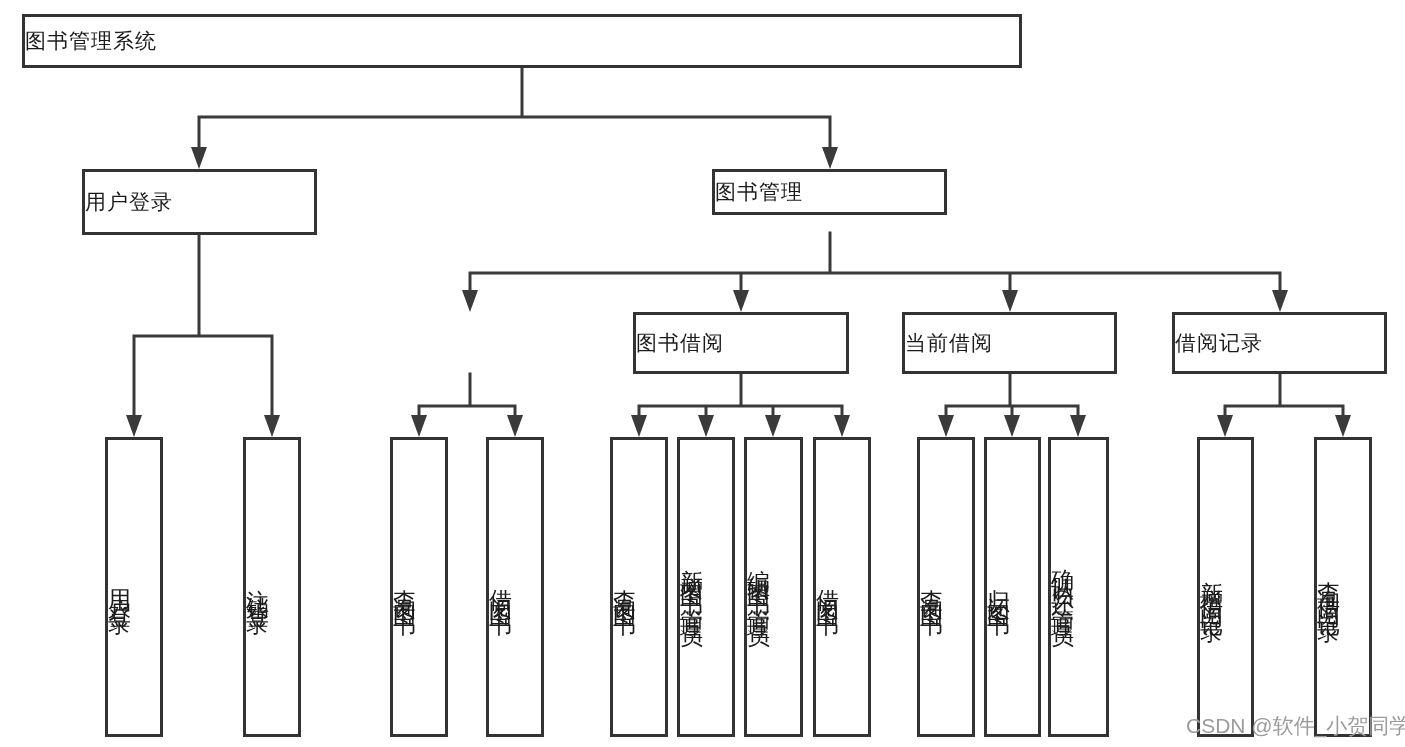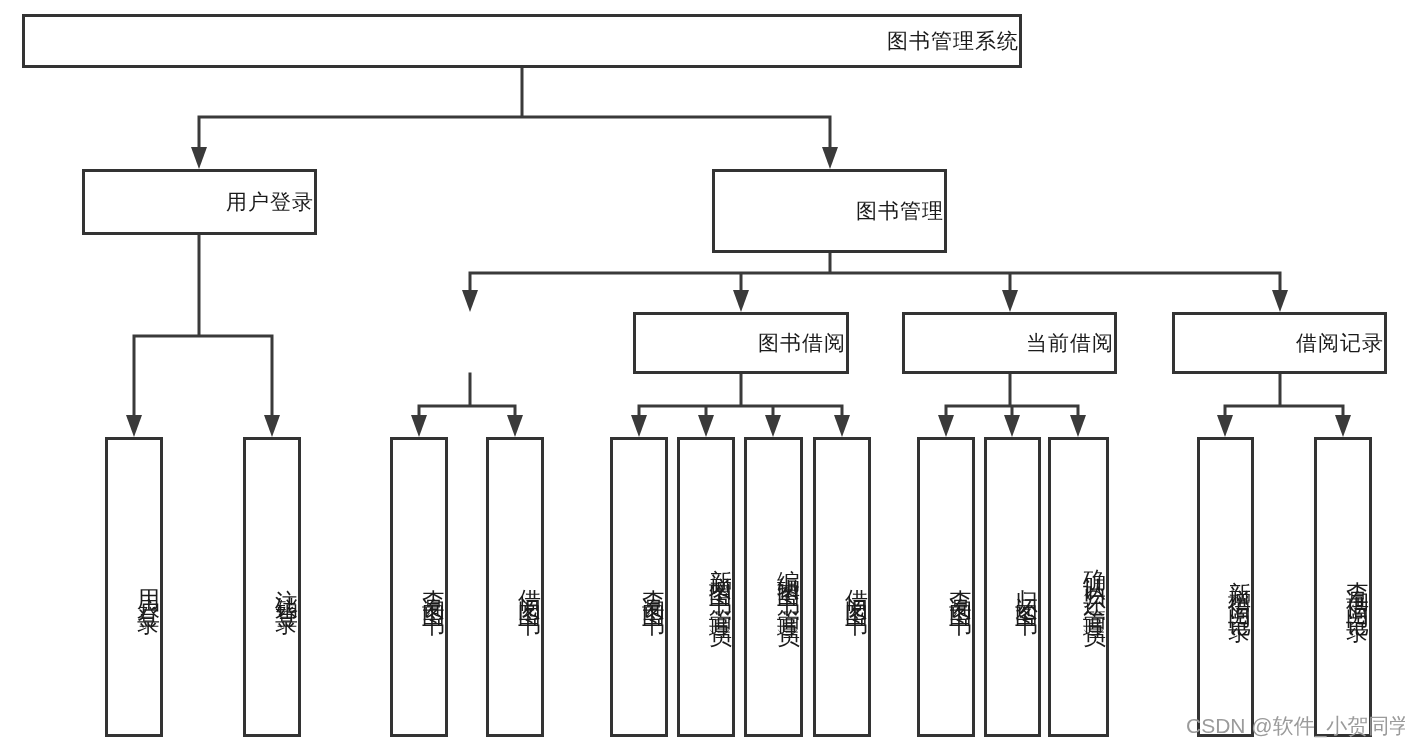--- a/index.html
+++ b/index.html
@@ -6,21 +6,21 @@
   .canvas{
     position:relative;width:1405px;height:747px;overflow:hidden;
     background:var(--background,#ffffff);
     font-family:"Liberation Sans","DejaVu Sans",sans-serif;
     color:var(--text,#1b1b1b);
   }
   .box{
     position:absolute;box-sizing:border-box;
     border:3px solid var(--box-border,#333333);
     background:#fff;
-    display:flex;align-items:center;justify-content:flex-end;
+    display:flex;align-items:center;justify-content:flex-start;
   }
   .hlabel{font-size:21px;letter-spacing:1px;white-space:nowrap;}
   .vlabel{
     writing-mode:vertical-rl;text-orientation:mixed;
     font-size:23px;letter-spacing:8px;line-height:1;
   }
   svg.connectors{position:absolute;left:0;top:0;width:1405px;height:747px;}
   svg.connectors path{stroke:var(--line,#3a3a3a);stroke-width:3;fill:none;stroke-linecap:square;}
   svg.connectors polygon{fill:var(--line,#3a3a3a);}
   .watermark{
@@ -74,21 +74,21 @@
     </g>
   </svg>
 
   <div class="box" style="left:22px;top:14px;width:1000px;height:54px">
     <span class="hlabel">图书管理系统</span>
   </div>
 
   <div class="box" style="left:82px;top:169px;width:235px;height:66px">
     <span class="hlabel">用户登录</span>
   </div>
-  <div class="box" style="left:712px;top:169px;width:235px;height:84px">
+  <div class="box" style="left:712px;top:169px;width:235px;height:46px">
     <span class="hlabel">图书管理</span>
   </div>
 
   <div class="box" style="left:902px;top:312px;width:215px;height:62px">
     <span class="hlabel">当前借阅</span>
   </div>
   <div class="box" style="left:633px;top:312px;width:216px;height:62px">
     <span class="hlabel">图书借阅</span>
   </div>
   <div class="box" style="left:1172px;top:312px;width:215px;height:62px">

